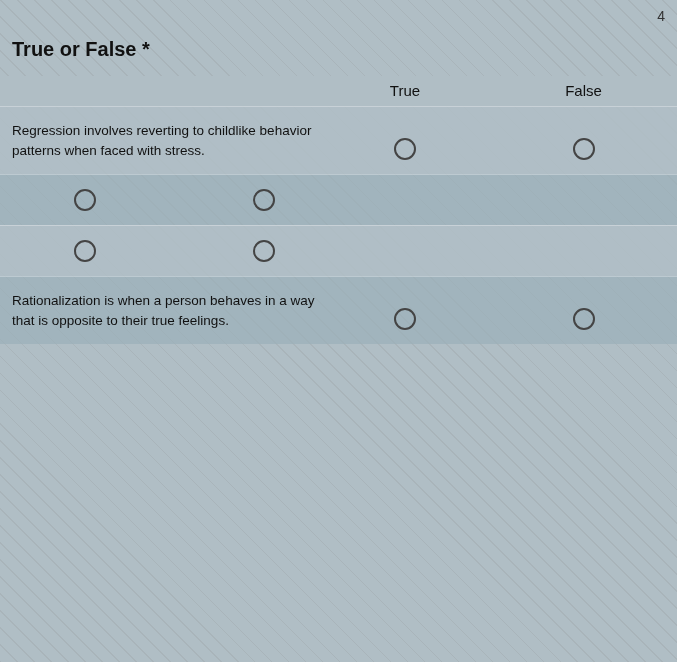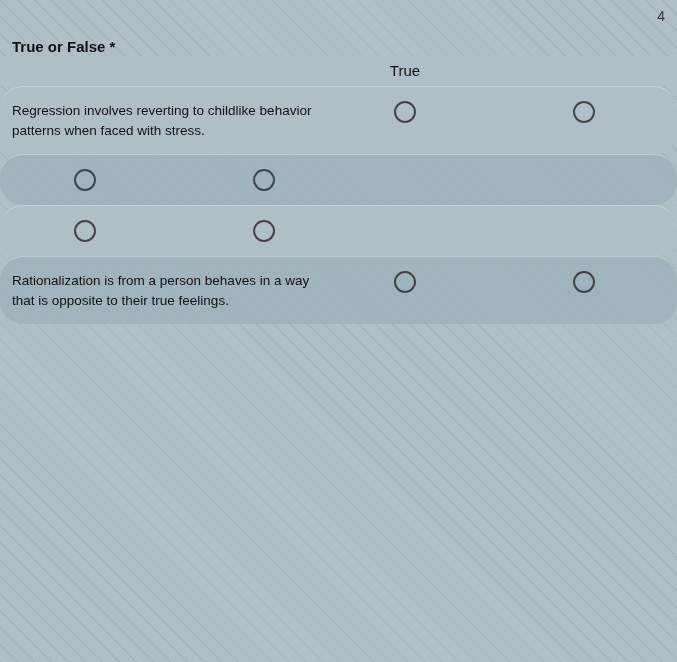--- a/index.html
+++ b/index.html
@@ -22,28 +22,28 @@
       top: 8px;
       right: 12px;
       font-size: 14px;
       color: #333;
     }
 
     .question-label {
       position: absolute;
       top: 38px;
       left: 12px;
-      font-size: 15px;
+      font-size: 20px;
       font-weight: bold;
       color: #111;
     }
 
     .table-container {
       position: absolute;
-      top: 56px;
+      top: 76px;
       left: 0;
       width: 100%;
     }
 
     .header-row {
       display: flex;
       align-items: center;
       background-color: #b0bec5;
       padding: 6px 0;
     }
@@ -64,25 +64,24 @@
     }
 
     .col-header-label {
       font-size: 15px;
       font-weight: 500;
       color: #111;
     }
 
     .data-row {
       display: flex;
-      align-items: flex-start;
+      align-items: flex-end;
       border-top: 1px solid rgba(255,255,255,0.3);
       background-color: rgba(176, 190, 197, 0.85);
       padding: 14px 0;
-      border-radius: 23px;
     }
 
     .data-row:nth-child(odd) {
       background-color: rgba(155, 175, 185, 0.7);
     }
 
     .statement-text {
       width: 320px;
       padding-left: 12px;
       font-size: 13.5px;
@@ -143,20 +142,23 @@
 
 <div class="question-label">True or False *</div>
 
 <div class="table-container">
 
   <div class="header-row">
     <div class="col-statement"></div>
     <div class="col-true">
       <span class="col-header-label">True</span>
     </div>
+    <div class="col-false">
+      <span class="col-header-label">False</span>
+    </div>
   </div>
 
   <div class="data-row">
     <div class="statement-text">
       Regression involves reverting to childlike behavior patterns when faced with stress.
     </div>
     <div class="radio-cell col-true-cell">
       <input type="radio" class="radio-circle" name="regression" value="true" style="">
     </div>
     <div class="radio-cell col-false-cell">
@@ -177,21 +179,21 @@
     <div class="radio-cell col-true-cell">
       <input type="radio" class="radio-circle" name="displacement" value="true" style="">
     </div>
     <div class="radio-cell col-false-cell">
       <input type="radio" class="radio-circle" name="displacement" value="false" style="">
     </div>
   </div>
 
   <div class="data-row">
     <div class="statement-text">
-      Rationalization is from a person behaves in a way that is opposite to their true feelings.
+      Rationalization is when a person behaves in a way that is opposite to their true feelings.
     </div>
     <div class="radio-cell col-true-cell">
       <input type="radio" class="radio-circle" name="rationalization" value="true" style="">
     </div>
     <div class="radio-cell col-false-cell">
       <input type="radio" class="radio-circle" name="rationalization" value="false" style="">
     </div>
   </div>
 
 </div>

